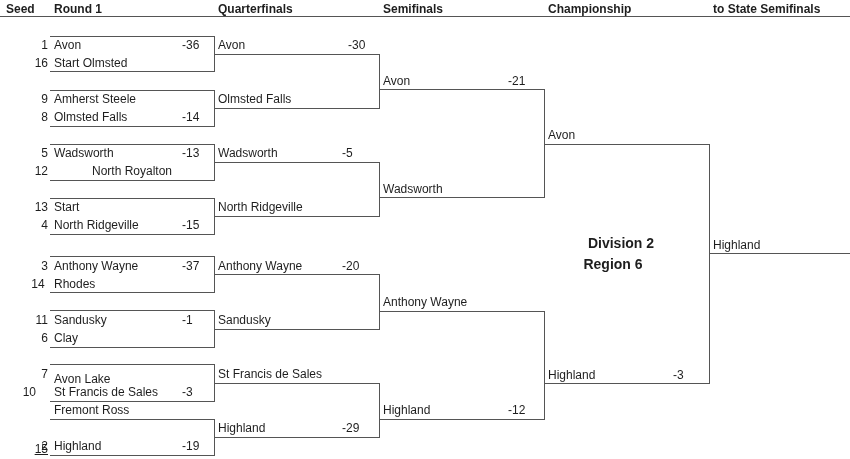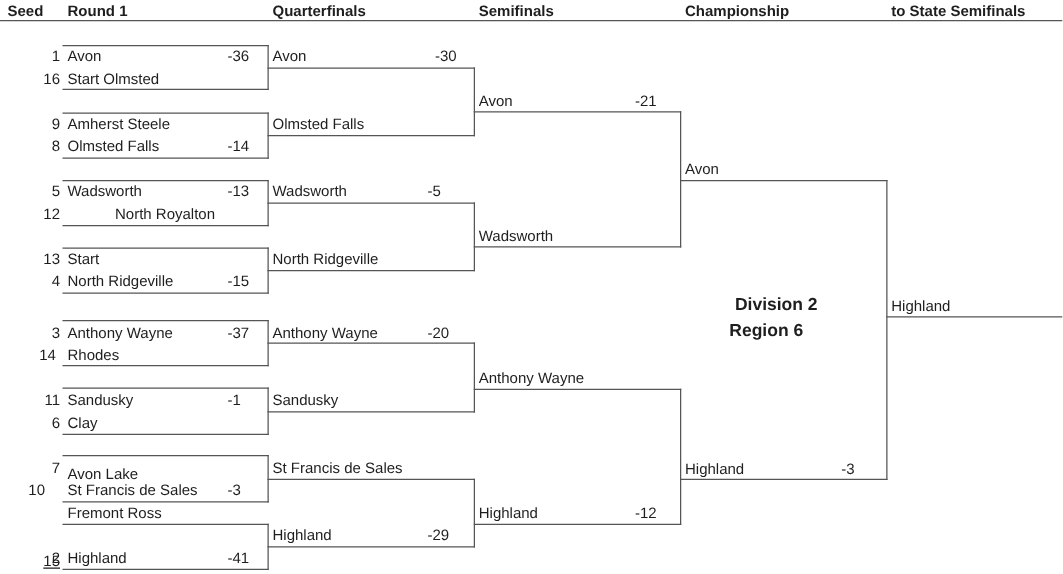--- a/index.html
+++ b/index.html
@@ -80,21 +80,21 @@
 <div class="t seed" style="left:16px; top:385px;">10</div>
 <div class="t" style="left:54px; top:385px;">St Francis de Sales</div>
 <div class="t score" style="left:182px; top:385px;">-3</div>
 
 <div class="box" style="left:50px; top:419px; width:165px; height:37px;"></div>
 <div class="t seed" style="left:28px; top:442px;text-decoration:underline;">15</div>
 <div class="t" style="left:54px; top:403px;">Fremont Ross</div>
 <div class="t score" style="left:182px; top:421px;"></div>
 <div class="t seed" style="left:28px; top:439px;">2</div>
 <div class="t" style="left:54px; top:439px;">Highland</div>
-<div class="t score" style="left:182px; top:439px;">-41</div>
+<div class="t score" style="left:182px; top:439px;">-19</div>
 
 <div class="box" style="left:214px; top:54px; width:166px; height:55px;"></div>
 <div class="t" style="left:218px; top:38px;">Avon</div>
 <div class="t score" style="left:348px; top:38px;">-30</div>
 <div class="t" style="left:218px; top:92px;">Olmsted Falls</div>
 <div class="t score" style="left:342px; top:92px;"></div>
 
 <div class="box" style="left:214px; top:162px; width:166px; height:55px;"></div>
 <div class="t" style="left:218px; top:146px;">Wadsworth</div>
 <div class="t score" style="left:342px; top:146px;">-5</div>

